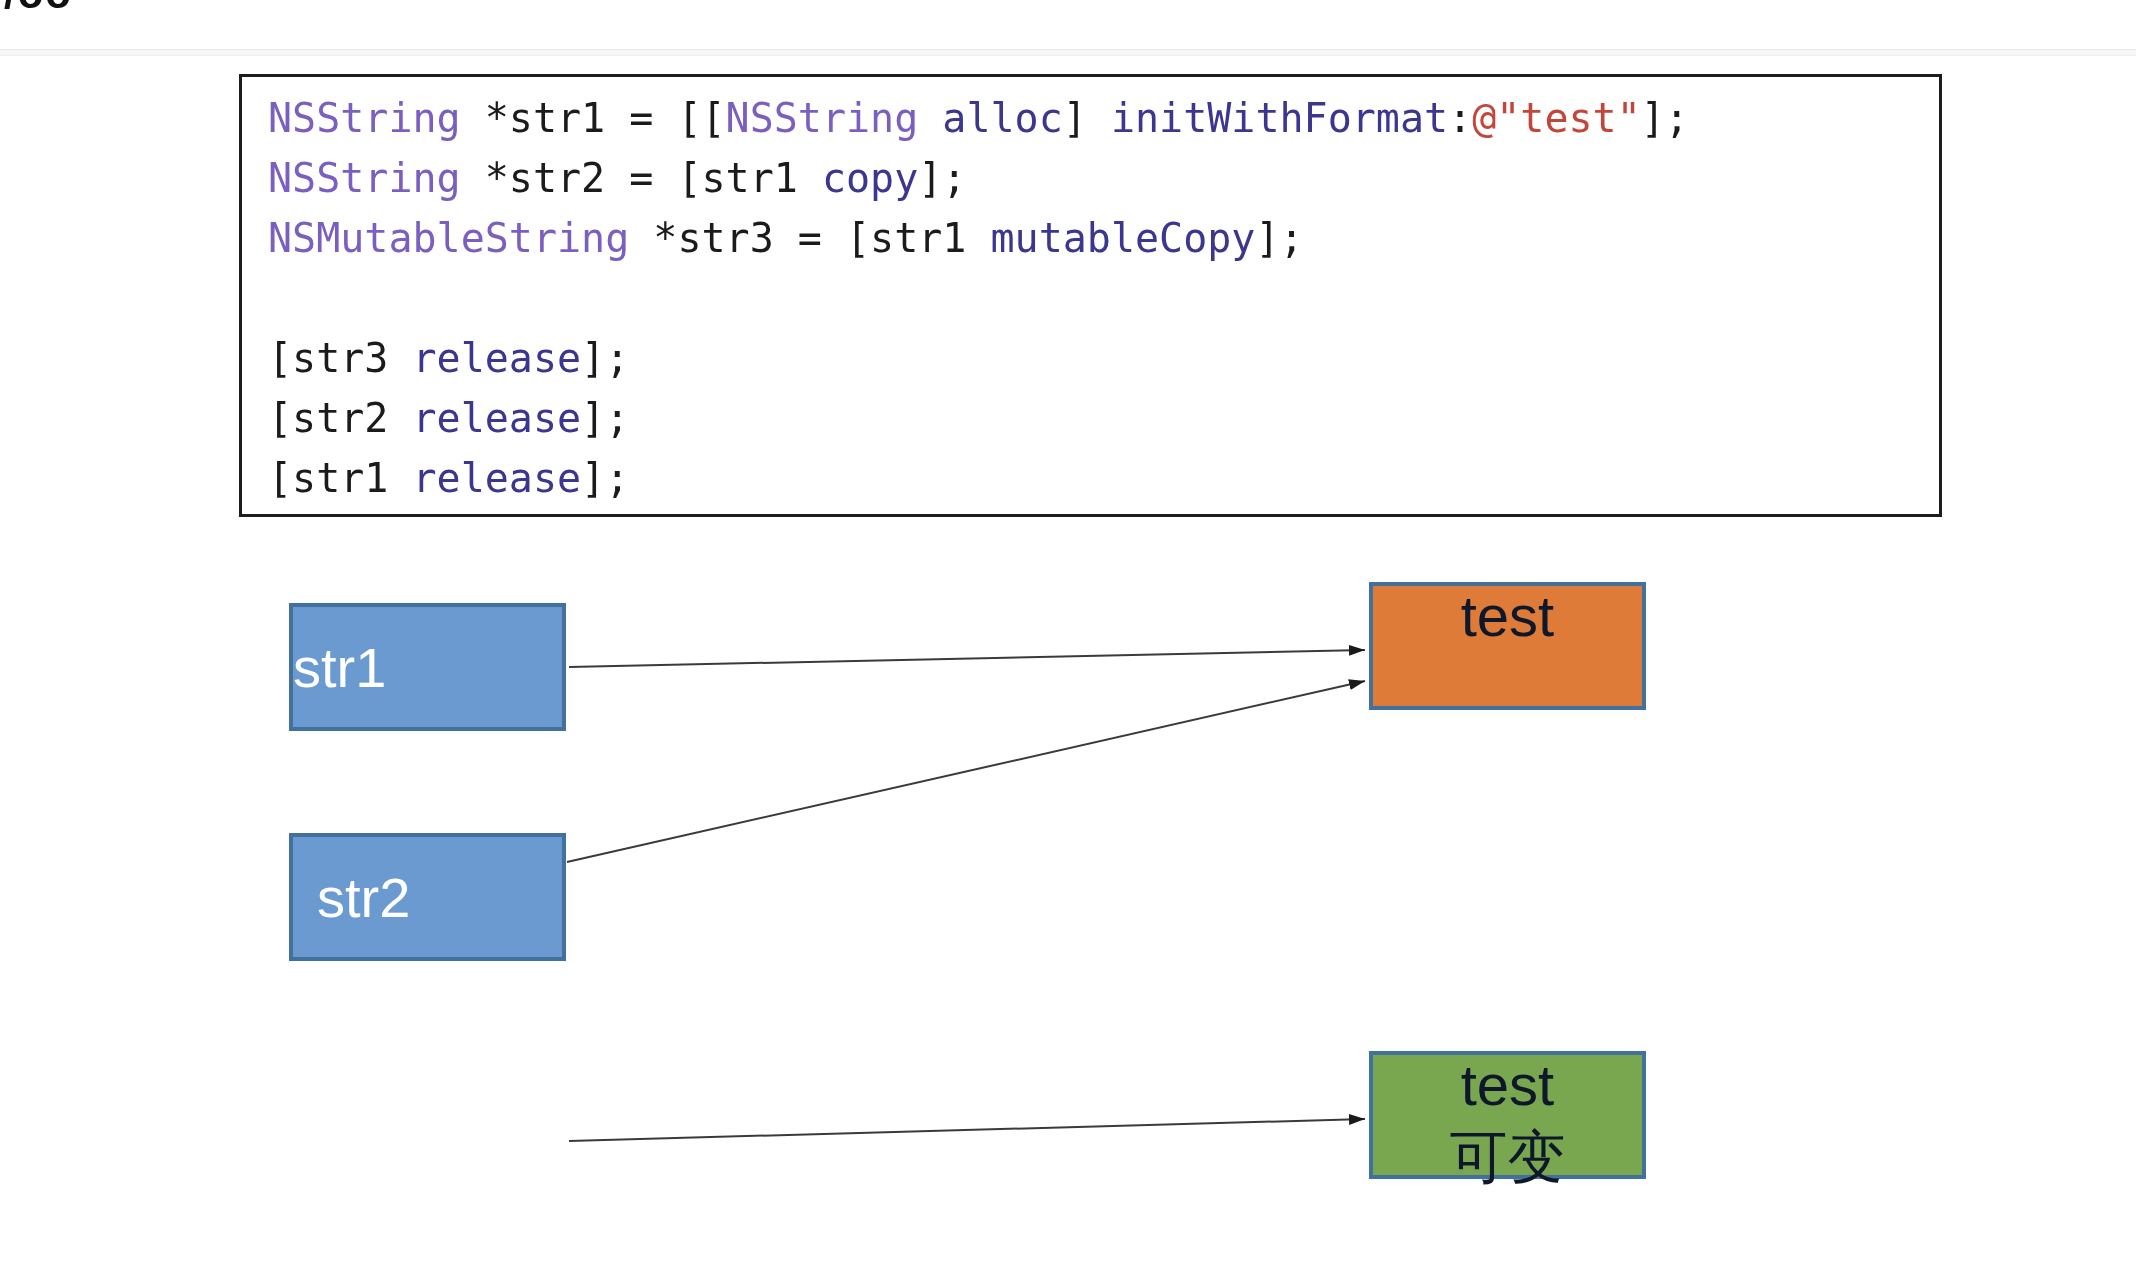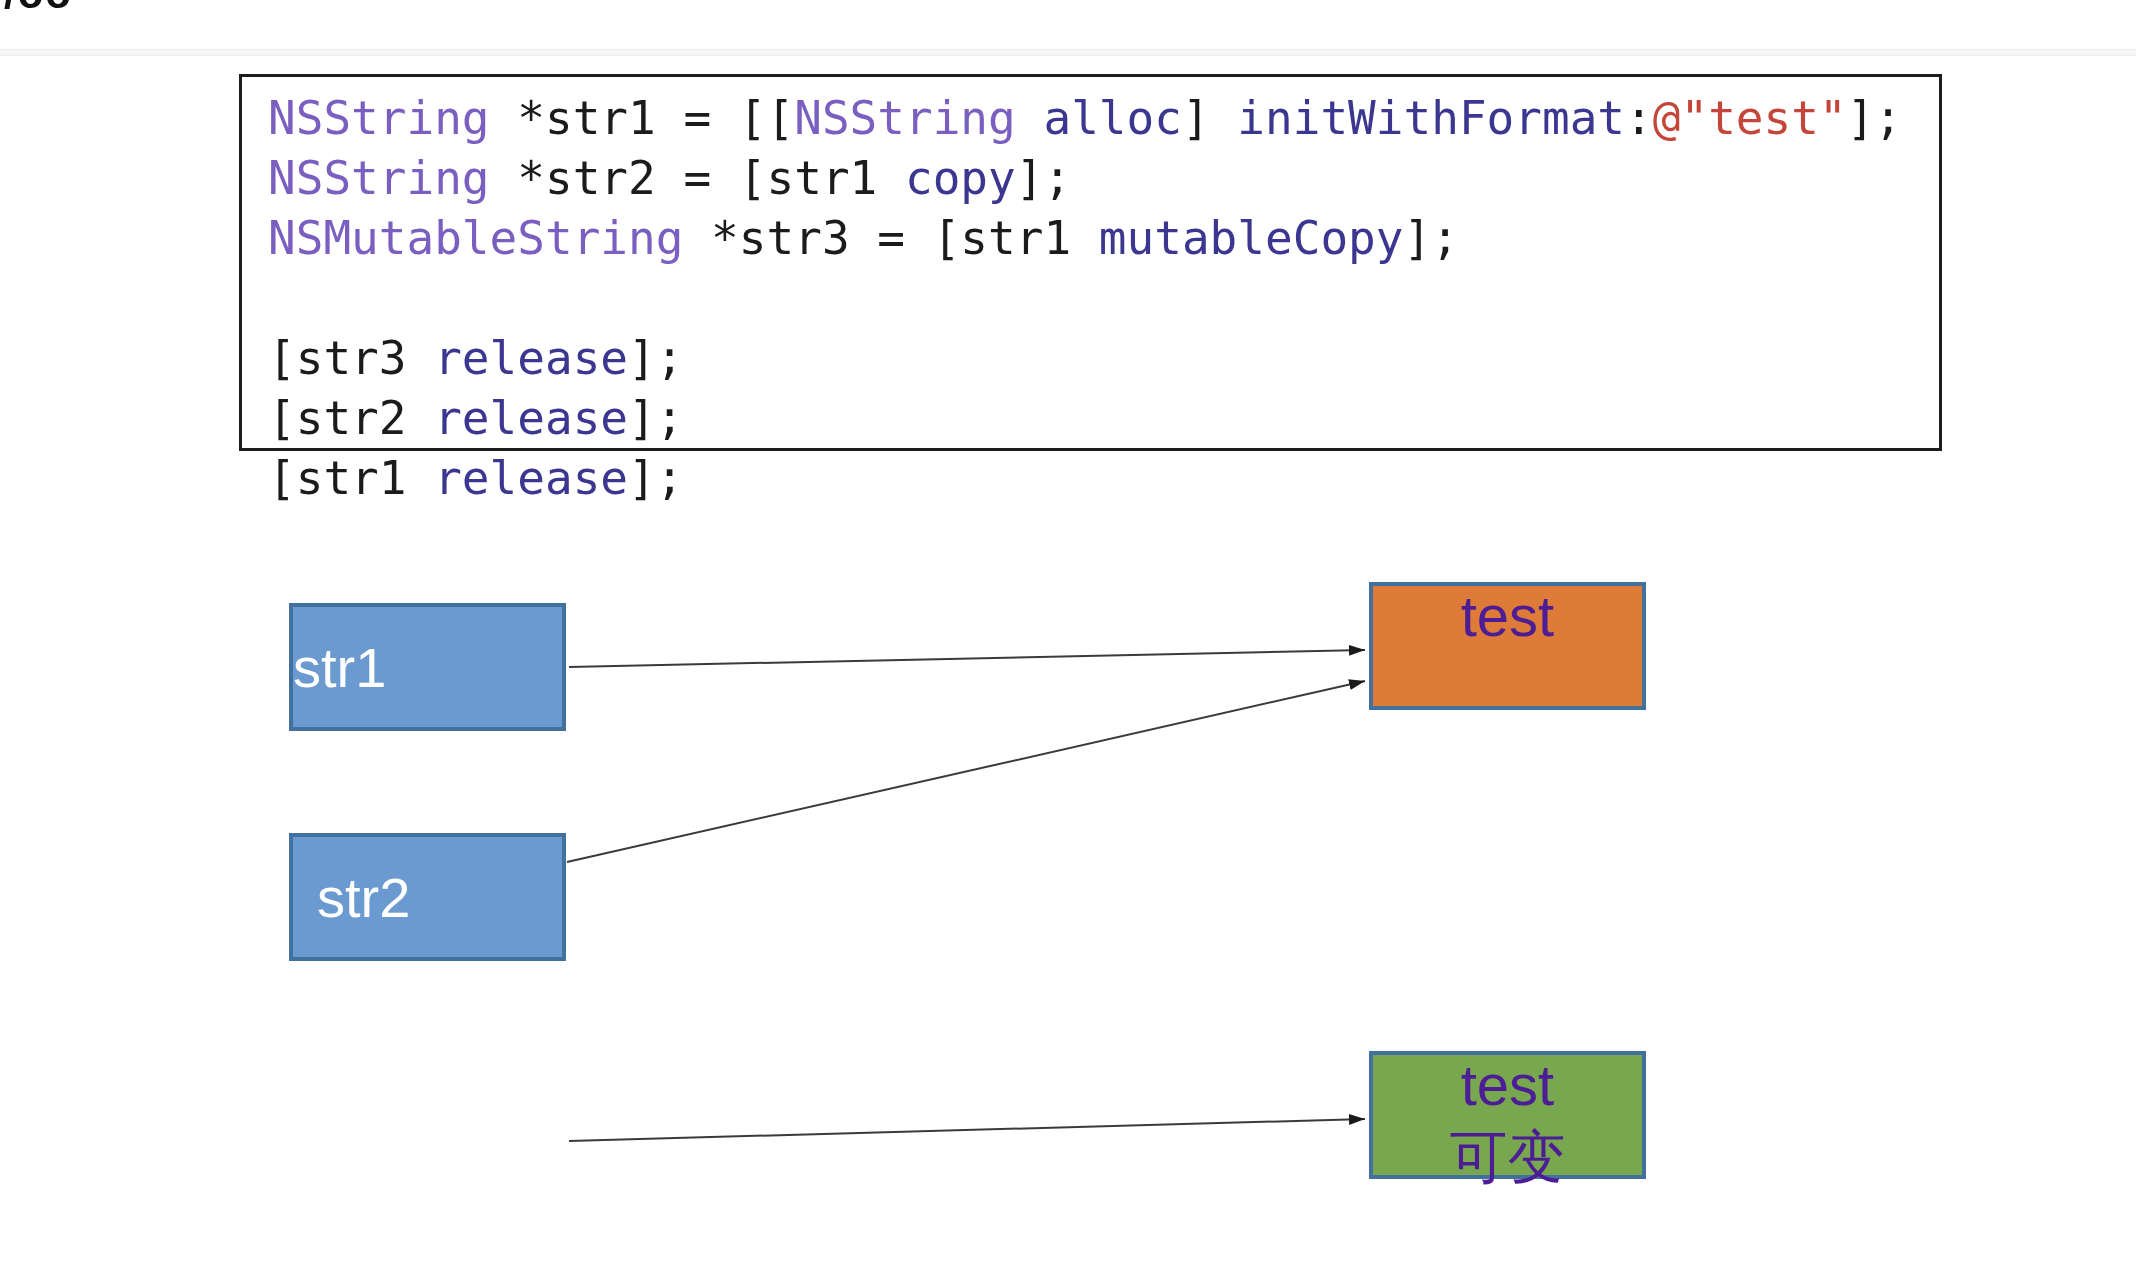--- a/index.html
+++ b/index.html
@@ -24,27 +24,27 @@
   
   .divider-strip{
     position:absolute;left:0;top:49px;width:2136px;height:7px;
     background:#f7f7f7;
     border-top:1px solid #ebebeb;
     border-bottom:1px solid #efefef;
     box-sizing:border-box;
   }
   
   .code-box{
-    position:absolute;left:239px;top:74px;width:1703px;height:377px;
+    position:absolute;left:239px;top:74px;width:1703px;height:443px;
     box-sizing:border-box;
     border:3px solid #1d1d1d;
     background:#ffffff;
     padding:11px 0 0 26px;
     font-family:"DejaVu Sans Mono","Liberation Mono",monospace;
-    font-size:46px;
+    font-size:40px;
     line-height:60px;
     white-space:pre;
   }
   .code-line{height:60px;}
   .tok-plain{color:var(--tok-plain,#1b1b1b);}
   .tok-type{color:var(--tok-type,#7b5fc0);}
   .tok-method{color:var(--tok-method,#3b3690);}
   .tok-string{color:var(--tok-string,#c4453a);}
   
   .ptr-box{
@@ -62,21 +62,21 @@
   .obj-box{
     position:absolute;width:277px;height:128px;
     box-sizing:border-box;
     border:4px solid var(--box-border,#41719c);
     overflow:visible;
   }
   #obj-immutable{left:1369px;top:582px;background:var(--immutable-fill,#de7b39);}
   #obj-mutable{left:1369px;top:1051px;background:var(--mutable-fill,#79a74f);}
   .obj-text{
     position:absolute;left:0;right:0;top:-6px;
-    text-align:center;color:#4c1d95;
+    text-align:center;color:#0f172a;
     font-size:58px;line-height:72px;
   }
   .arrows-overlay{
     position:absolute;left:0;top:0;width:2136px;height:1268px;
     pointer-events:none;
   }
 </style>
 </head>
 <body>
 

